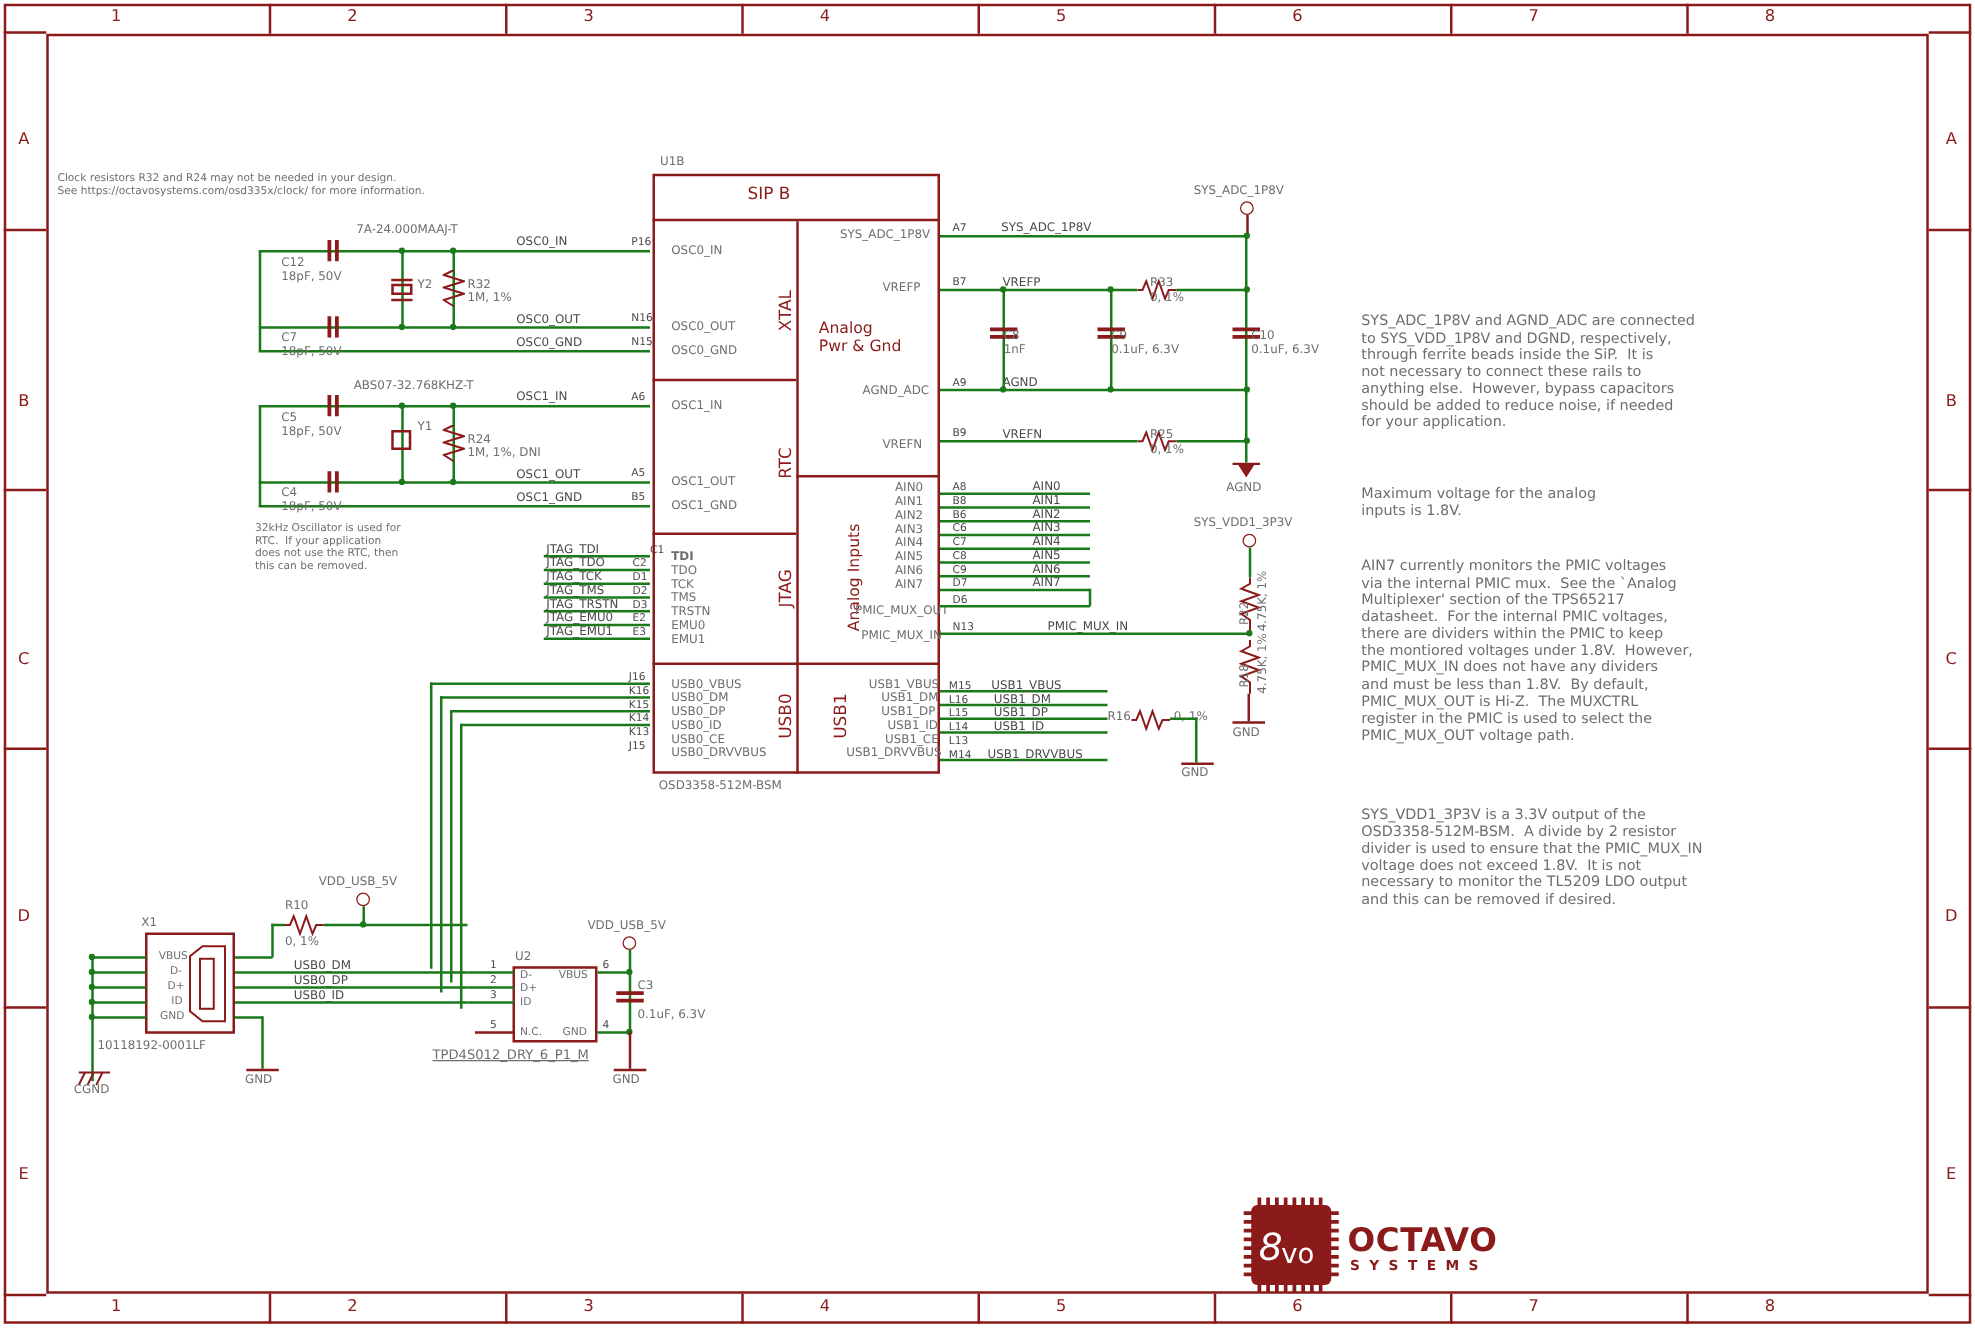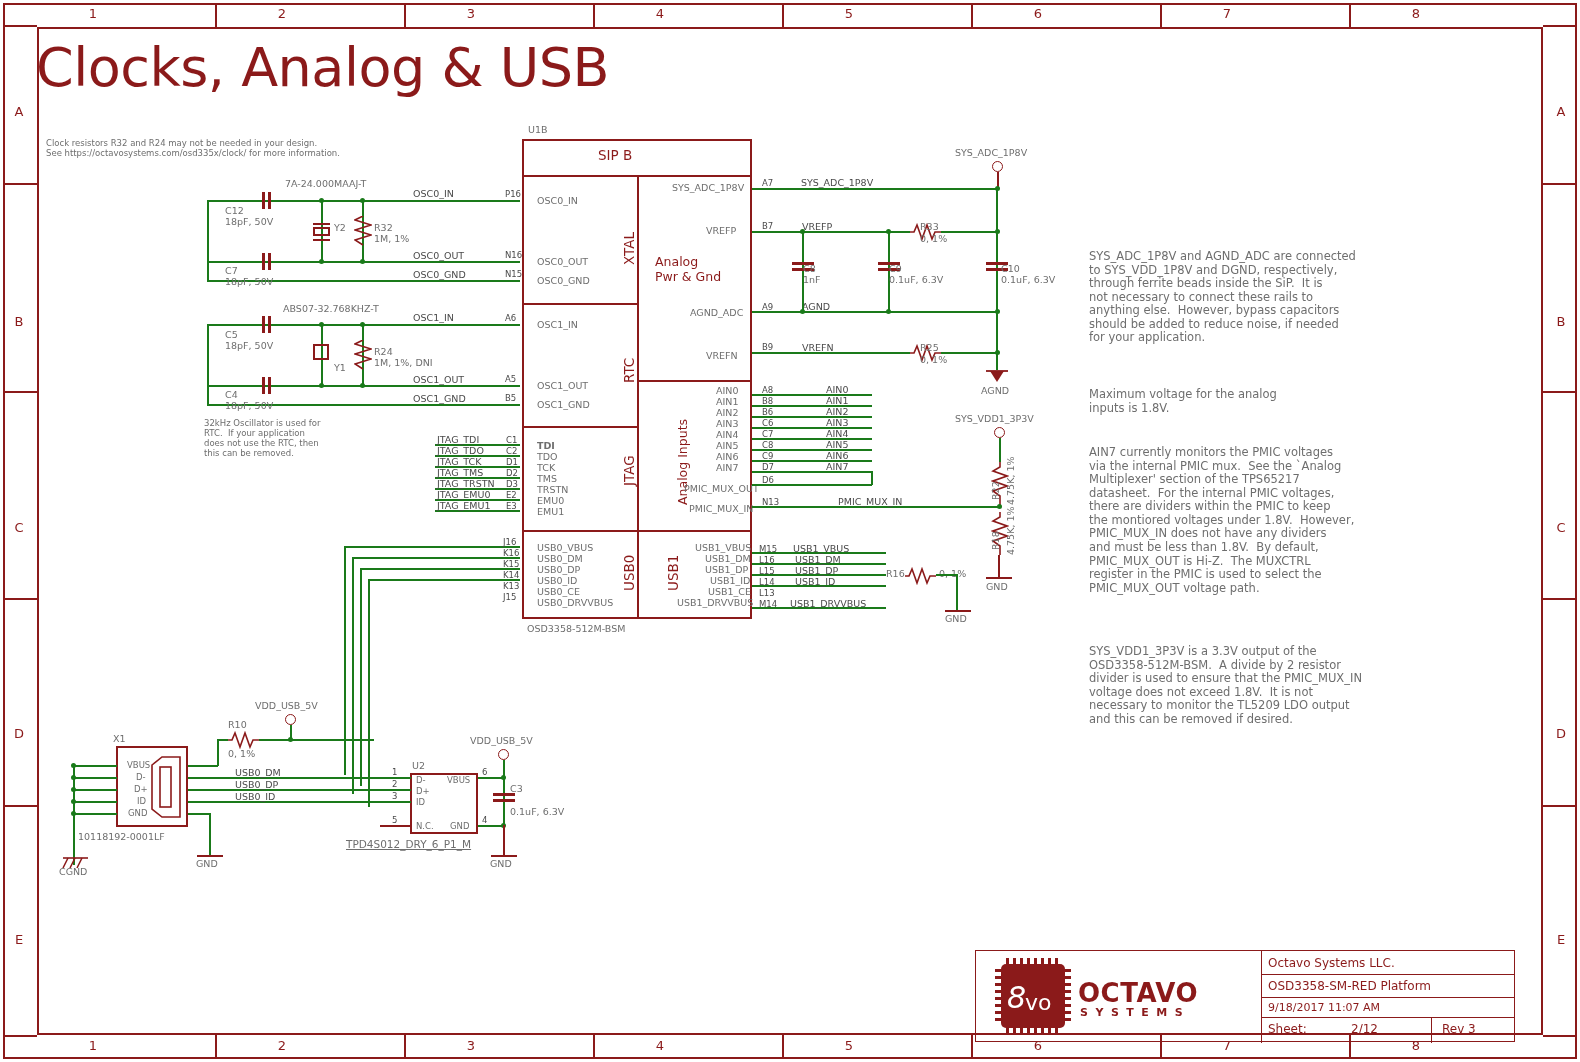--- a/index.html
+++ b/index.html
@@ -124,21 +124,20 @@
     <div class="gtick" style="left:3px;top:183px;width:34px;height:2px;"></div>
     <div class="gtick" style="left:3px;top:391px;width:34px;height:2px;"></div>
     <div class="gtick" style="left:3px;top:598px;width:34px;height:2px;"></div>
     <div class="gtick" style="left:3px;top:805px;width:34px;height:2px;"></div>
     <div class="gtick" style="left:1543px;top:183px;width:34px;height:2px;"></div>
     <div class="gtick" style="left:1543px;top:391px;width:34px;height:2px;"></div>
     <div class="gtick" style="left:1543px;top:598px;width:34px;height:2px;"></div>
     <div class="gtick" style="left:1543px;top:805px;width:34px;height:2px;"></div>
   </div>
 
-  <div id="maintitle">Clocks, Analog &amp; USB</div>
 
   <div class="t gray f8" style="left:46px;top:138px;">Clock resistors R32 and R24 may not be needed in your design.
 See https://octavosystems.com/osd335x/clock/ for more information.</div>
 
   <div>
     <div class="t gray f9" style="left:285px;top:178px;">7A-24.000MAAJ-T</div>
 
     <div class="wire wh" style="left:207px;top:200px;width:313px;"></div>
     <div class="wire wh" style="left:207px;top:261px;width:313px;"></div>
     <div class="wire wh" style="left:207px;top:280px;width:313px;"></div>
@@ -193,21 +192,21 @@
     <div class="t gray f9" style="left:225px;top:329px;">C5</div>
     <div class="t gray f9" style="left:225px;top:340px;">18pF, 50V</div>
 
     <div class="capplate" style="left:262px;top:377px;width:3px;height:17px;"></div>
     <div class="capplate" style="left:268px;top:377px;width:3px;height:17px;"></div>
     <div class="t gray f9" style="left:225px;top:389px;">C4</div>
     <div class="t gray f9" style="left:225px;top:400px;">18pF, 50V</div>
 
     <div class="wire wv" style="left:321px;top:324px;height:61px;"></div>
     <div class="box" style="left:313px;top:344px;width:16px;height:16px;border-width:2px;"></div>
-    <div class="t gray f9" style="left:334px;top:362px;">Y1</div>
+    <div class="t gray f9" style="left:334px;top:336px;">Y1</div>
     <div class="jdot" style="left:319px;top:322px;"></div>
     <div class="jdot" style="left:319px;top:383px;"></div>
 
     <div class="wire wv" style="left:362px;top:324px;height:61px;"></div>
     <svg class="abs" style="left:354px;top:340px;" width="18" height="30">
       <polyline points="9,0 1,4 17,9 1,14 17,19 1,24 9,29" fill="none" stroke="#8b1a1a" stroke-width="1.6"></polyline>
     </svg>
     <div class="t gray f9" style="left:374px;top:346px;">R24</div>
     <div class="t gray f9" style="left:374px;top:357px;">1M, 1%, DNI</div>
     <div class="jdot" style="left:360px;top:322px;"></div>
@@ -236,21 +235,21 @@
     <div class="wire wh" style="left:435px;top:510px;width:85px;"></div>
 
     <div class="t net" style="left:437px;top:434px;">JTAG_TDI</div>
     <div class="t net" style="left:437px;top:445px;">JTAG_TDO</div>
     <div class="t net" style="left:437px;top:456px;">JTAG_TCK</div>
     <div class="t net" style="left:437px;top:467px;">JTAG_TMS</div>
     <div class="t net" style="left:437px;top:478px;">JTAG_TRSTN</div>
     <div class="t net" style="left:437px;top:489px;">JTAG_EMU0</div>
     <div class="t net" style="left:437px;top:500px;">JTAG_EMU1</div>
 
-    <div class="t pin" style="left:506px;top:435px;">C1</div>
+    <div class="t pin" style="left:520px;top:435px;">C1</div>
     <div class="t pin" style="left:506px;top:446px;">C2</div>
     <div class="t pin" style="left:506px;top:457px;">D1</div>
     <div class="t pin" style="left:506px;top:468px;">D2</div>
     <div class="t pin" style="left:506px;top:479px;">D3</div>
     <div class="t pin" style="left:506px;top:490px;">E2</div>
     <div class="t pin" style="left:506px;top:501px;">E3</div>
   </div>
 
   <div>
     <div class="wire wh" style="left:344px;top:546px;width:176px;"></div>
@@ -623,33 +622,20 @@
     <div class="capplate" style="left:493px;top:793px;width:22px;height:3px;"></div>
     <div class="capplate" style="left:493px;top:799px;width:22px;height:3px;"></div>
     <div class="t gray f9" style="left:510px;top:783px;">C3</div>
     <div class="t gray f9" style="left:510px;top:806px;">0.1uF, 6.3V</div>
 
     <div class="rw rwv" style="left:503px;top:825px;height:30px;width:1.6px;"></div>
     <div class="rw rwh" style="left:491px;top:855px;width:26px;height:1.8px;"></div>
     <div class="t gray f9" style="left:490px;top:858px;">GND</div>
   </div>
 
-  <div id="titleblock">
-    <div class="tbvline" style="left:285px;top:0px;height:92px;"></div>
-    <div class="tbline" style="left:285px;top:23px;width:254px;"></div>
-    <div class="tbline" style="left:285px;top:46px;width:254px;"></div>
-    <div class="tbline" style="left:285px;top:66px;width:254px;"></div>
-    <div class="tbvline" style="left:455px;top:66px;height:26px;"></div>
-    <div class="tbcell" style="left:292px;top:5px;">Octavo Systems LLC.</div>
-    <div class="tbcell" style="left:292px;top:28px;">OSD3358-SM-RED Platform</div>
-    <div class="tbcell" style="left:292px;top:50px;font-size:11px;">9/18/2017 11:07 AM</div>
-    <div class="tbcell" style="left:292px;top:71px;">Sheet:</div>
-    <div class="tbcell" style="left:375px;top:71px;">2/12</div>
-    <div class="tbcell" style="left:466px;top:71px;">Rev 3</div>
-  </div>
 
   <div id="logo">
     <div id="logobody"></div>
     <div class="tooth" style="left:11px;top:0px;width:3px;height:7px;"></div>
     <div class="tooth" style="left:18px;top:0px;width:3px;height:7px;"></div>
     <div class="tooth" style="left:25px;top:0px;width:3px;height:7px;"></div>
     <div class="tooth" style="left:32px;top:0px;width:3px;height:7px;"></div>
     <div class="tooth" style="left:39px;top:0px;width:3px;height:7px;"></div>
     <div class="tooth" style="left:46px;top:0px;width:3px;height:7px;"></div>
     <div class="tooth" style="left:53px;top:0px;width:3px;height:7px;"></div>

